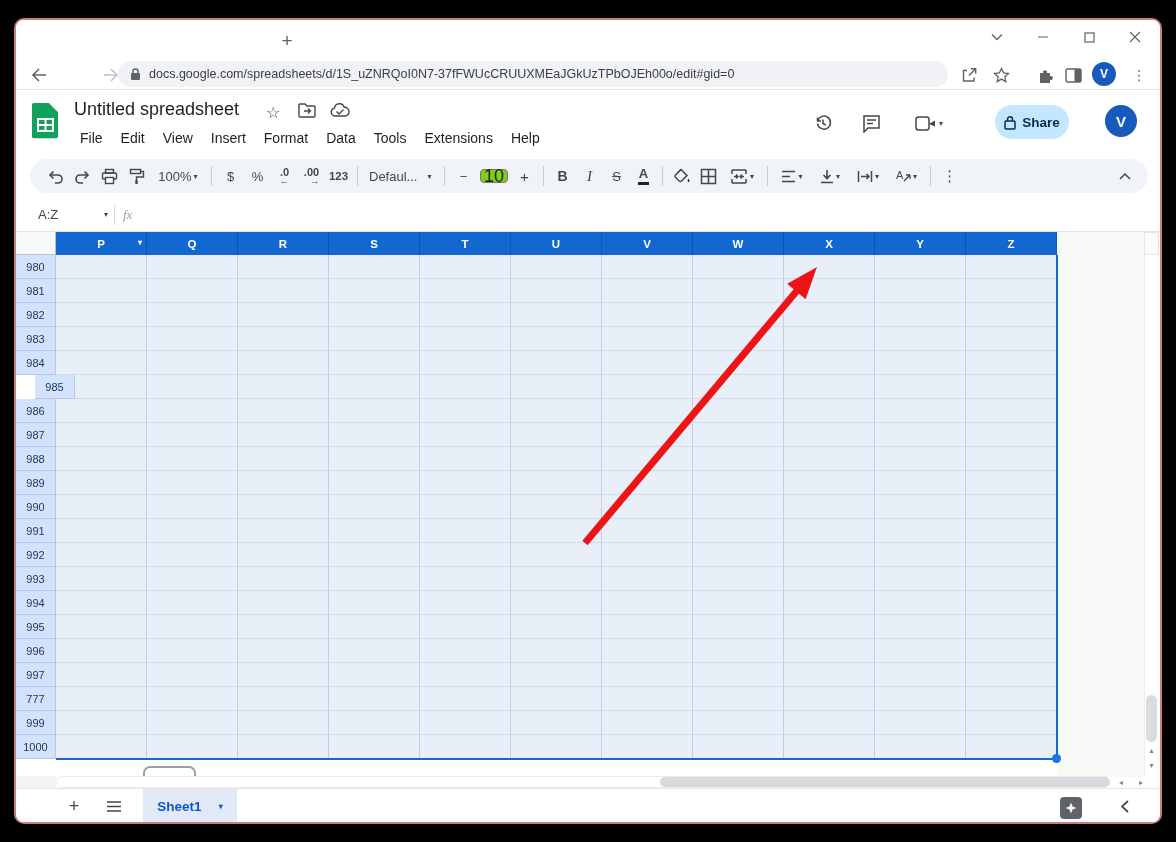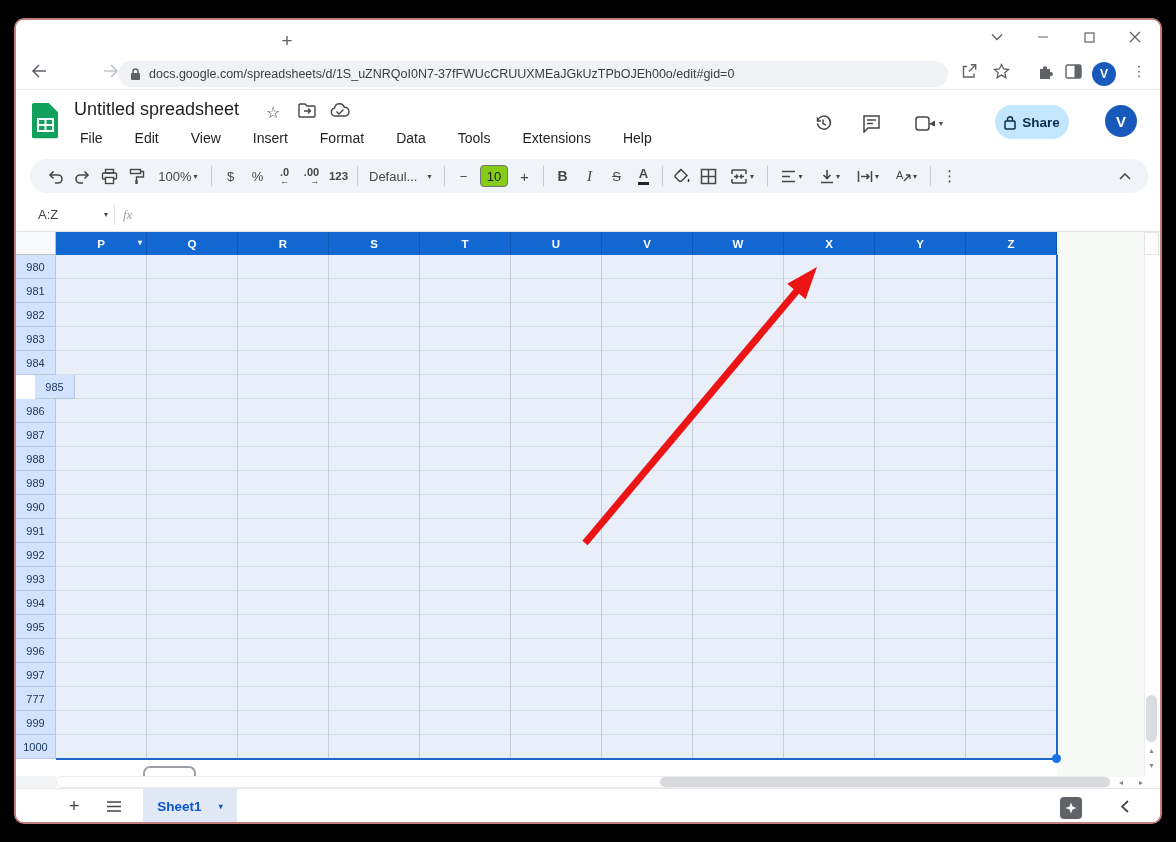--- a/index.html
+++ b/index.html
@@ -19,49 +19,49 @@
           linear-gradient(#fff,#fff) 0 7px/8px 1.5px no-repeat,
           linear-gradient(#fff,#fff) 3.2px 0/1.5px 10px no-repeat; }
   .tab-title { font-size:12px; color:#3c4043; margin-left:9px; white-space:nowrap; overflow:hidden; width:172px; }
   .tab-close { margin-left:auto; color:#5f6368; font-size:13px; line-height:1; padding:2px; }
   .newtab { position:absolute; left:258px; top:8px; width:26px; height:26px; color:#5f6368;
             font-size:19px; display:flex; align-items:center; justify-content:center; border-radius:50%; }
   .winctl { position:absolute; top:2px; height:30px; width:38px; display:flex; align-items:center; justify-content:center; color:#5f6368; }
 
   
   .navbar { position:absolute; left:0; top:37px; width:100%; height:33px; background:#fff;
-            border-bottom:1px solid #e4e7eb; display:flex; align-items:flex-start;gap:42px; }
+            border-bottom:1px solid #e4e7eb; display:flex; align-items:flex-end;gap:42px; }
   .nav-ic { width:30px; height:28px; display:flex; align-items:center; justify-content:center; color:#5f6368; flex:none; }
   .omnibox { position:absolute; left:102px; top:4px; width:830px; height:26px; background:#f0f2f5;
              border-radius:13px; display:flex; align-items:center; padding:0 12px; }
   .url { font-size:12.5px; color:#3c4043; margin-left:8px; white-space:nowrap; overflow:hidden; }
 
   
   .appheader { position:absolute; left:0; top:71px; width:100%; height:68px; background:#fff; }
   .gslogo { position:absolute; left:16px; top:12px; width:28px; height:38px; }
   .doc-title { position:absolute; left:58px; top:8px; font-size:18px; color:#1f1f1f; }
   .title-ic { position:absolute; top:12px; color:#444746; }
-  .menubar { position:absolute; left:56px; top:36px; display:flex; gap:16px; }
+  .menubar { position:absolute; left:56px; top:36px; display:flex; gap:2px; }
   .menu-item { font-size:14px; color:#1f1f1f; padding:3px 8px; border-radius:4px; }
   .hdr-ic { position:absolute; top:16px; width:32px; height:32px; display:flex; align-items:center; justify-content:center; color:#444746; }
   .share-btn { position:absolute; left:979px; top:14px; width:74px; height:34px; background:#c2e7ff;
                border-radius:17px; display:flex; align-items:center; justify-content:center; gap:6px;
                color:#072e4f; font-size:13.5px; font-weight:bold; }
   .avatar { border-radius:50%; background:#185abc; color:#fff; display:flex; align-items:center; justify-content:center; font-weight:bold; }
 
   
   .toolbar { position:absolute; left:14px; top:139px; width:1118px; height:34px; background:#f0f4f9;
              border-radius:17px; display:flex; align-items:center; padding:0 10px 0 12px; }
   .ti { height:26px; min-width:27px; display:flex; align-items:center; justify-content:center;
         color:#444746; font-size:13px; border-radius:4px; flex:none; }
   .sep { width:1px; height:20px; background:#c7cad1; margin:0 5px; flex:none; }
   .caret { font-size:8px; color:#444746; margin-left:2px; }
   .zoomtxt,.fonttxt { font-size:13px; color:#444746; }
-  .fs-box { width:28px; height:22px; border:1px solid #747775; border-radius:4px; background:#84cc16;
-            display:flex; align-items:center; justify-content:center; font-size:13px; color:#202124; }
+  .fs-box { width:28px; height:14px; border:1px solid #747775; border-radius:4px; background:#84cc16;
+            display:flex; align-items:center; justify-content:center; font-size:18px; color:#202124; }
   .dec { display:flex; flex-direction:column; align-items:center; line-height:1; }
   .dec .n { font-size:11px; font-weight:bold; }
   .dec .a { font-size:9px; margin-top:-1px; }
   .b-bold { font-weight:bold; font-size:14px; }
   .b-italic { font-family:"Liberation Serif", serif; font-style:italic; font-size:15px; }
   .b-strike { text-decoration:line-through; font-size:13px; }
   .b-color { font-size:13px; font-weight:bold; border-bottom:3px solid #202124; line-height:1.1; padding:0 1px; }
 
   
   .fbar { position:absolute; left:0; top:178px; width:100%; height:34px; background:#fff;

